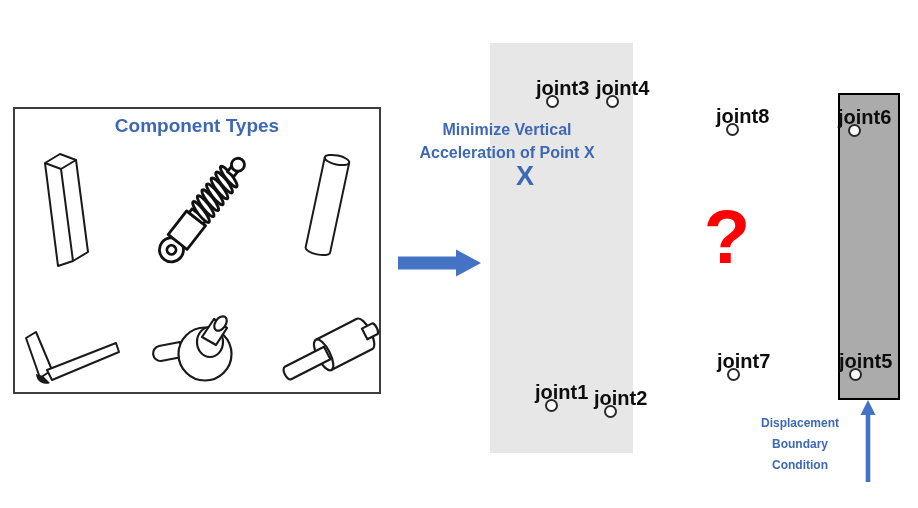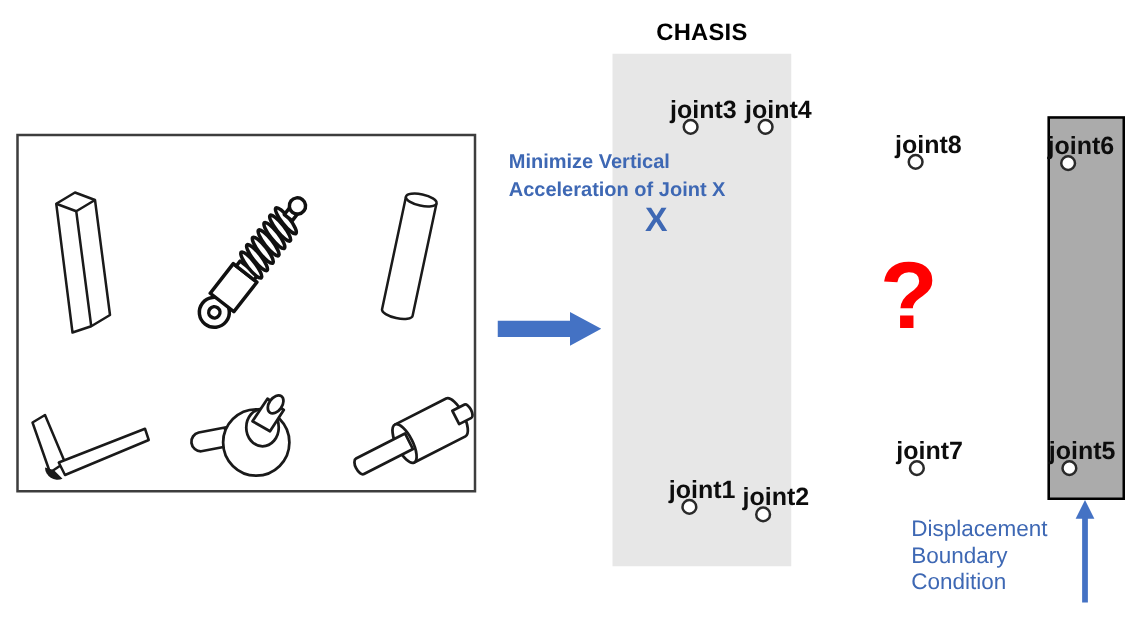--- a/index.html
+++ b/index.html
@@ -20,36 +20,37 @@
     background:var(--wheel-fill,#ABABAB);border:2.5px solid #000;box-sizing:border-box;}
   .block-title{position:absolute;text-align:center;font-weight:bold;font-size:19px;color:#000;
     letter-spacing:.2px;}
 
   
   .joint{position:absolute;font-weight:bold;font-size:20px;color:#0d0d0d;line-height:20px;}
   .joint-dot{position:absolute;left:10px;top:17px;width:9px;height:9px;border-radius:50%;
     background:#fff;border:2px solid #2a2a2a;box-sizing:content-box;}
 
   
-  .objective{position:absolute;left:407px;top:118px;width:200px;text-align:left;
+  .objective{position:absolute;left:407px;top:118px;width:200px;text-align:center;
     font-weight:bold;font-size:16px;line-height:23px;color:var(--heading-blue,#3E68B4);}
   .point-x{position:absolute;left:425px;top:161px;width:200px;text-align:center;
     font-weight:bold;font-size:27px;color:var(--heading-blue,#3E68B4);}
-  .boundary{position:absolute;left:729px;top:413px;width:142px;text-align:left;
-    font-weight:normal;font-size:18px;line-height:21px;color:var(--heading-blue,#3E68B4);}
+  .boundary{position:absolute;left:729px;top:413px;width:142px;text-align:center;
+    font-weight:bold;font-size:12px;line-height:21px;color:var(--heading-blue,#3E68B4);}
 
   .question{position:absolute;left:700px;top:199px;width:54px;text-align:center;
     font-weight:bold;font-size:76px;line-height:1;color:var(--question-red,#FF0000);}
 </style>
 </head>
 <body>
 
 <div class="canvas">
 
   <div class="library-box">
+    <div class="lib-title" style="top:6px">Component Types</div>
 
     <svg class="art" style="left:20px;top:40px" width="60" height="122" viewBox="0 0 60 122">
       <g fill="#fff" stroke="#1a1a1a" stroke-width="2" stroke-linejoin="round">
         <path d="M10,14 L25,5 L41,11 L53,103 L38,112 L23,117 Z"></path>
         <path fill="none" d="M10,14 L26,20 L41,11 M26,20 L38,112"></path>
       </g>
     </svg>
 
     <svg class="art" style="left:140px;top:30px" width="100" height="132" viewBox="0 0 100 132">
       <g transform="translate(14,114) rotate(-52)" fill="#fff" stroke="#111" stroke-width="2.8" stroke-linejoin="round">
@@ -102,26 +103,25 @@
         <ellipse cx="40" cy="0" rx="6.5" ry="17"></ellipse>
         <path d="M0,-7 L44,-7 L44,7 L0,7 A3.5,7 0 0 1 0,-7 Z"></path>
       </g>
     </svg>
   </div>
 
   <svg class="abs" style="left:398px;top:249px" width="84" height="28" viewBox="0 0 84 28">
     <polygon points="0,7.5 58,7.5 58,0.5 83,14 58,27.5 58,20.5 0,20.5" style="fill:var(--arrow-blue,#4472C4)"></polygon>
   </svg>
 
-  <div class="block-title" style="left:490px;top:16px;width:143px">CHASIS</div>
   <div class="chasis-rect"></div>
 
   <div class="objective">
     <span>Minimize Vertical</span><br>
-    <span>Acceleration of Joint X</span>
+    <span>Acceleration of Point X</span>
   </div>
   <div class="point-x">X</div>
 
   <div class="joint" style="left:536px;top:78px">
     <span>joint3</span>
     <span class="joint-dot"></span>
   </div>
   <div class="joint" style="left:596px;top:78px">
     <span>joint4</span>
     <span class="joint-dot"></span>

